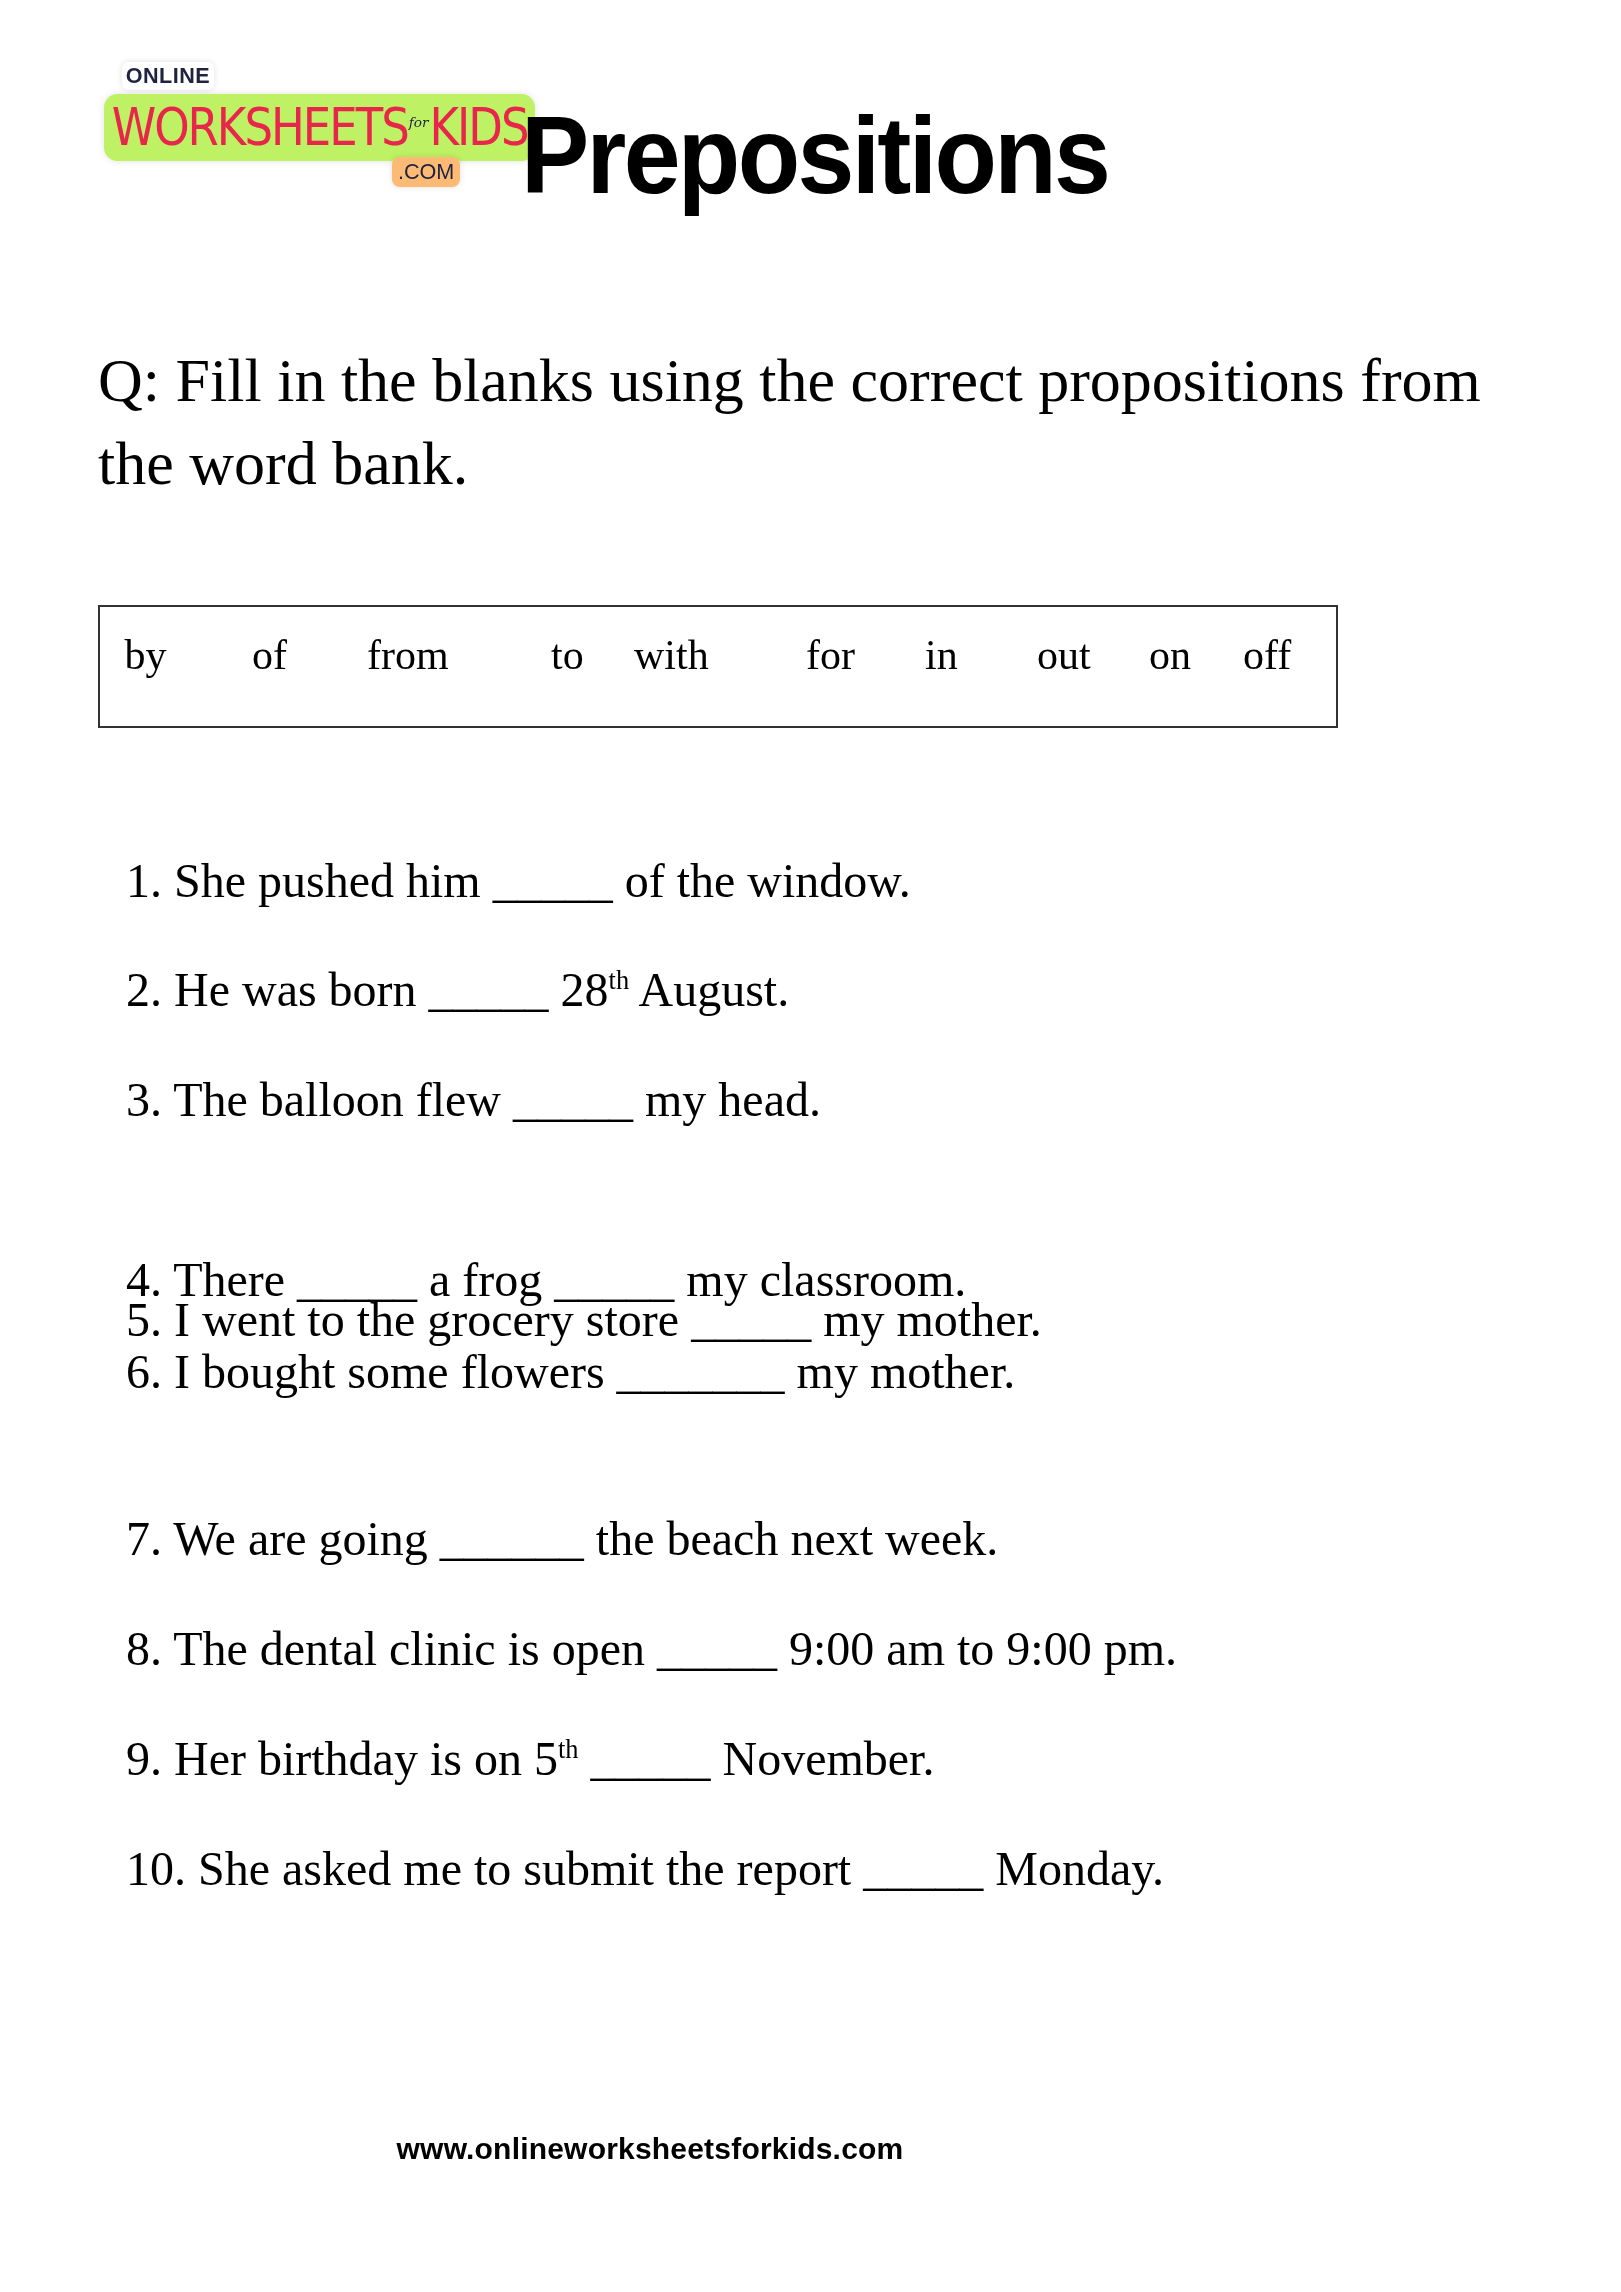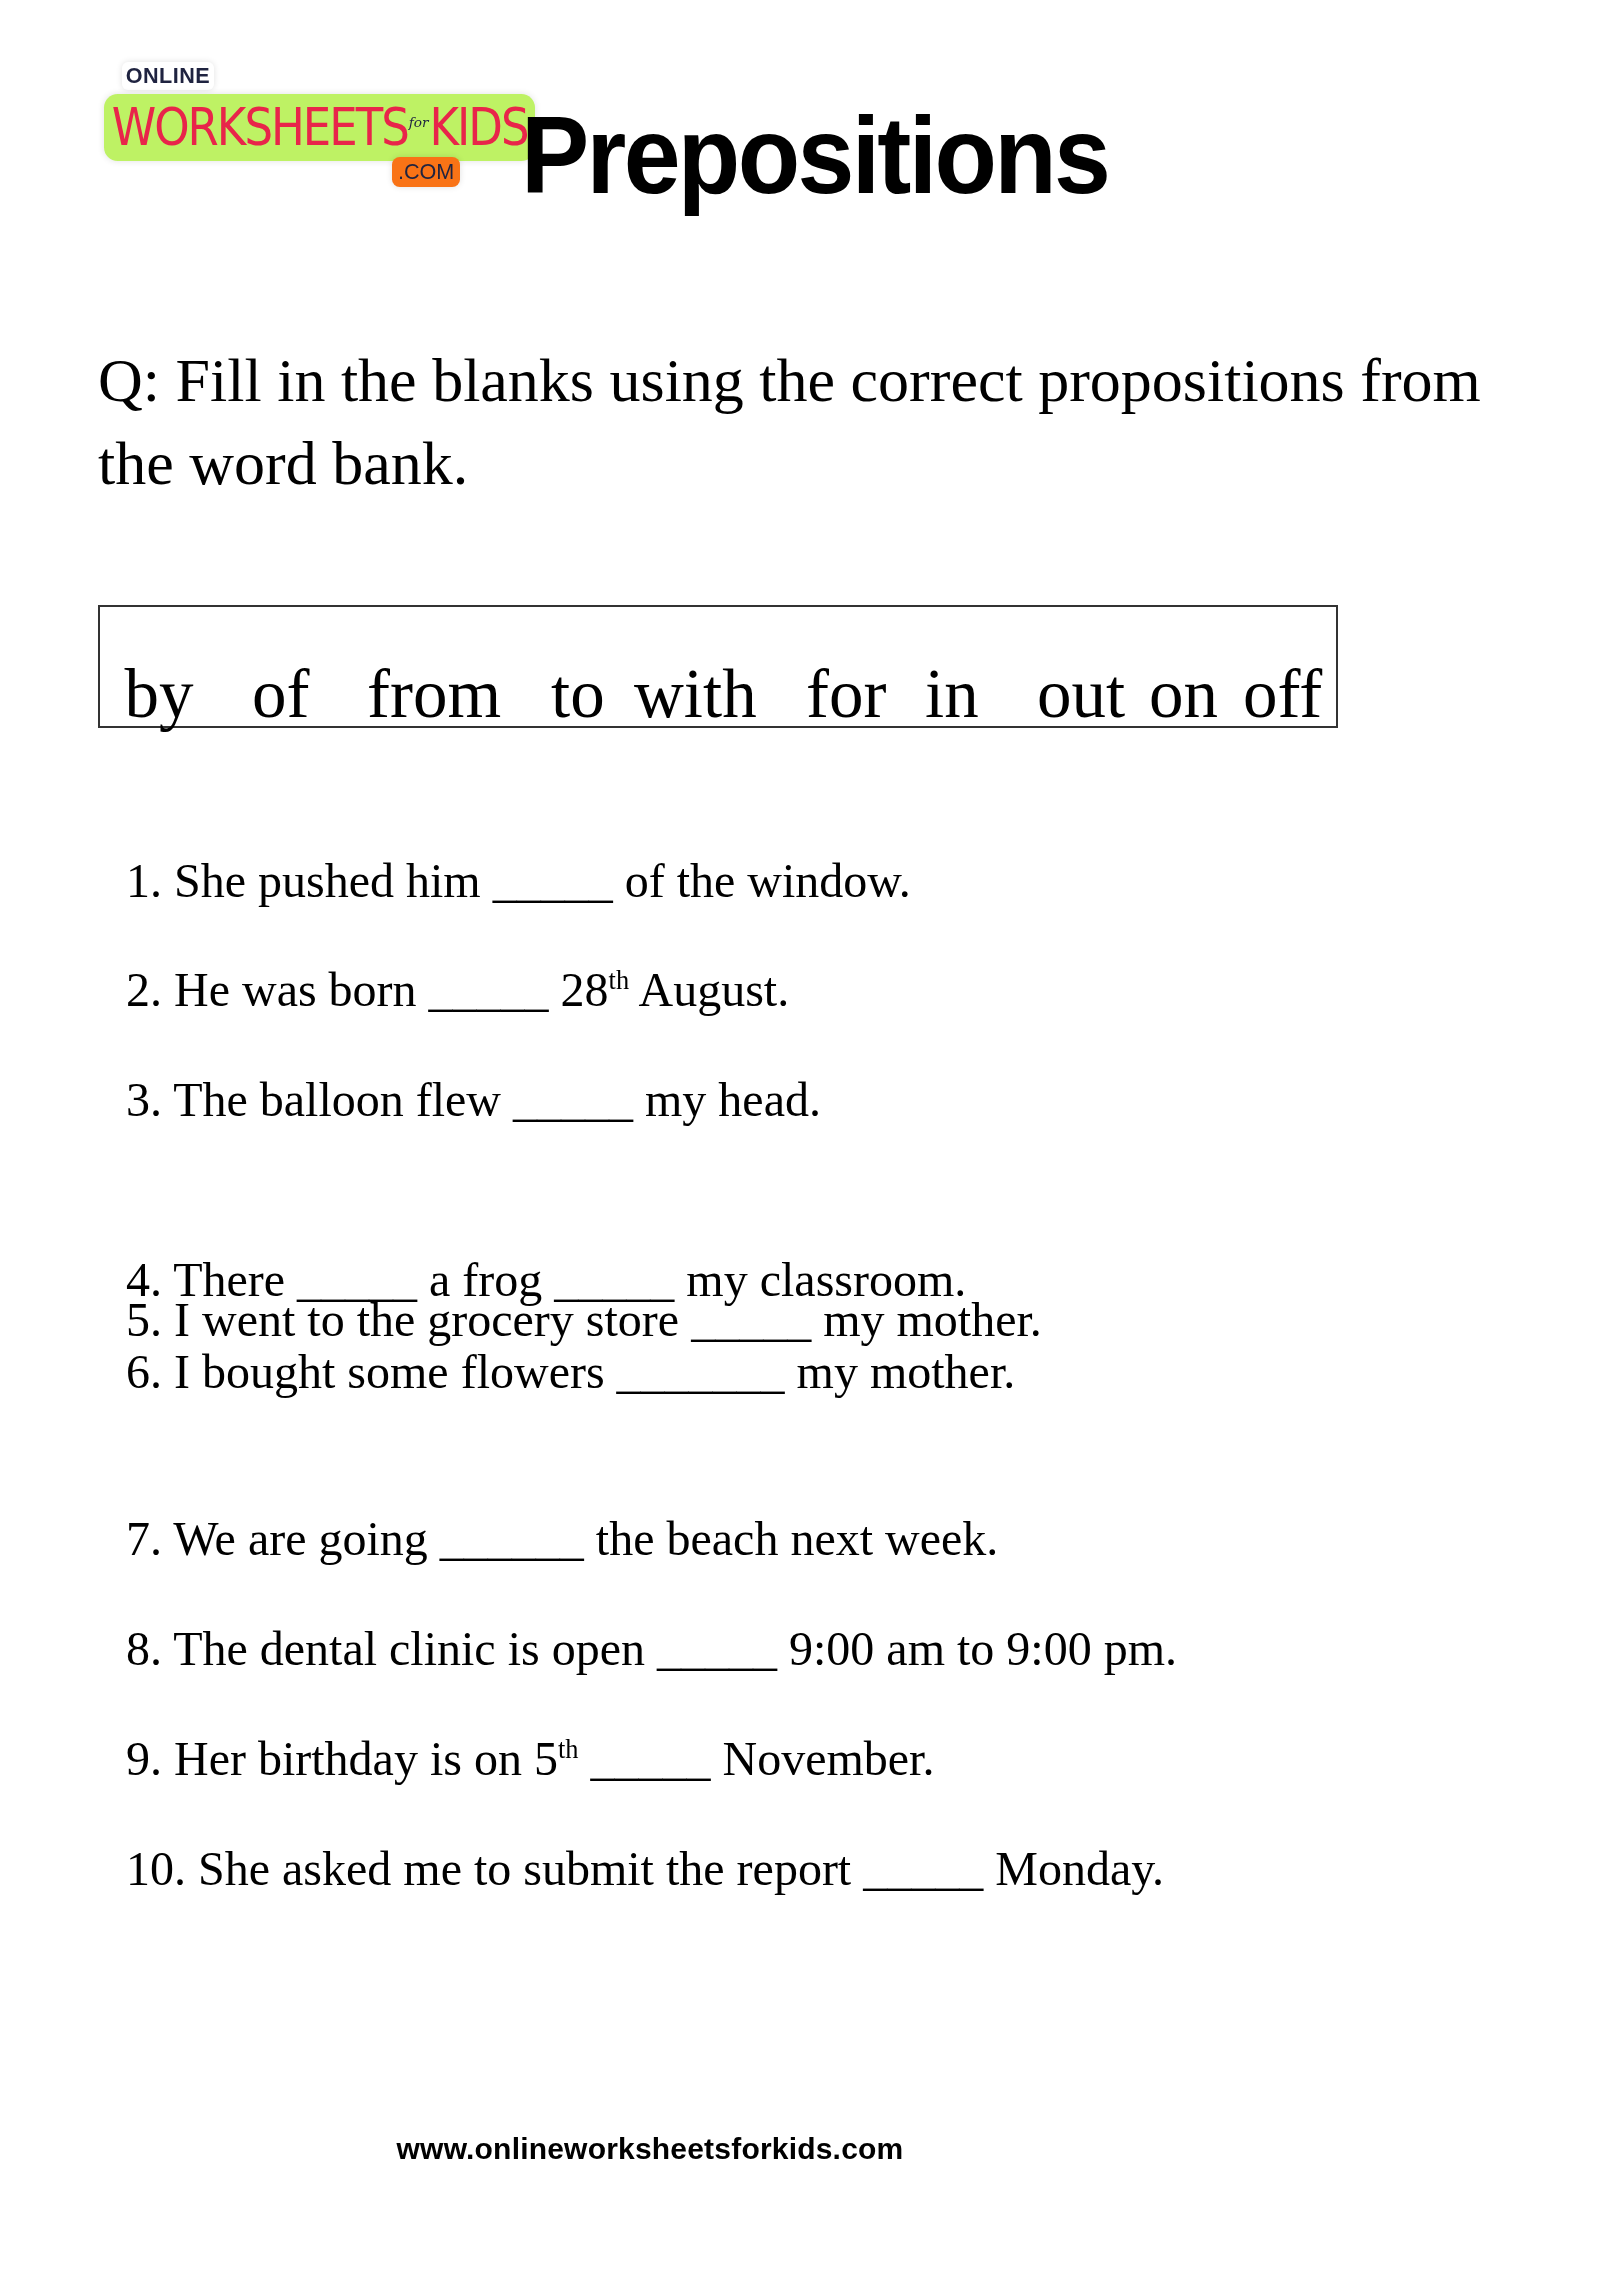--- a/index.html
+++ b/index.html
@@ -5,28 +5,28 @@
   html, body { margin: 0; padding: 0; background: #ffffff; }
   body { width: 1621px; height: 2293px; position: relative; overflow: hidden; color: #000; }
   .abs { position: absolute; white-space: pre; }
   .serif { font-family: "Liberation Serif", "DejaVu Serif", serif; }
   
   .logo { position: absolute; left: 98px; top: 57px; width: 372px; height: 137px; }
   .logo-online { position: absolute; left: 11.8px; top: 4.9px; font-family: "Liberation Sans", sans-serif; font-weight: 700; font-size: 21.6px; color: #1f2340; letter-spacing: 0.5px; background: #fff; padding: 1px 3.9px; border-radius: 5.9px; box-shadow: 0 0 5.9px rgba(0,0,0,0.12); margin-left: 12px; }
   .logo-main { position: absolute; left: 5.9px; top: 37px; height: 67px; padding: 0 7.8px; background: #bef264; border-radius: 13.7px; box-shadow: 0 0 7.8px rgba(0,0,0,0.12); display: flex; align-items: center; }
   .logo-word { font-family: "DejaVu Sans", sans-serif; font-size: 45px; font-weight: 400; color: #e8254a; letter-spacing: -2px; transform: scaleY(1.15); display: inline-block; }
   .logo-for { font-family: "DejaVu Serif", serif; font-style: italic; font-size: 13.7px; color: #1f2340; margin: 0 1px; position: relative; top: -5.9px; }
-  .logo-com { position: absolute; left: 294px; top: 100px; font-family: "Liberation Sans", sans-serif; font-size: 21.6px; color: #1f2340; background: #f97316; padding: 2px 5.9px; border-radius: 7.8px; box-shadow: 0 0 5.9px rgba(0,0,0,0.12); }
+  .logo-com { position: absolute; left: 294px; top: 100px; font-family: "Liberation Sans", sans-serif; font-size: 21.6px; color: #1f2340; background: #fdba74; padding: 2px 5.9px; border-radius: 7.8px; box-shadow: 0 0 5.9px rgba(0,0,0,0.12); }
   
   .title { position: absolute; left: 521px; top: 100px; font-family: "Liberation Sans", sans-serif; font-size: 110px; font-weight: 700; letter-spacing: -2.9px; line-height: 1; transform: scaleX(0.93); transform-origin: left top; }
   
   .question { position: absolute; left: 98px; top: 339px; width: 1451px; font-size: 62px; line-height: 83px; }
   
   .bank { position: absolute; left: 98px; top: 605px; width: 1240px; height: 123px; border: 2px solid #333; box-sizing: border-box; }
-  .bank-word { position: absolute; top: 26.5px; font-size: 69px; line-height: 1; margin-top: 26px; }
+  .bank-word { position: absolute; top: 26.5px; font-size: 42px; line-height: 1; }
   
   .sentence { position: absolute; left: 98px; font-size: 48px; line-height: 1; margin-left: 28px; }
   sup.ord { font-size: 0.55em; vertical-align: 0; position: relative; top: -0.65em; text-align: right; }
   .blank { letter-spacing: 0; }
   
   .footer { position: absolute; left: 0; width: 1300px; top: 2132px; text-align: center; font-family: "Liberation Sans", sans-serif; font-weight: 700; font-size: 30px; letter-spacing: 0.2px; }
 </style>
 </head>
 <body>
 

